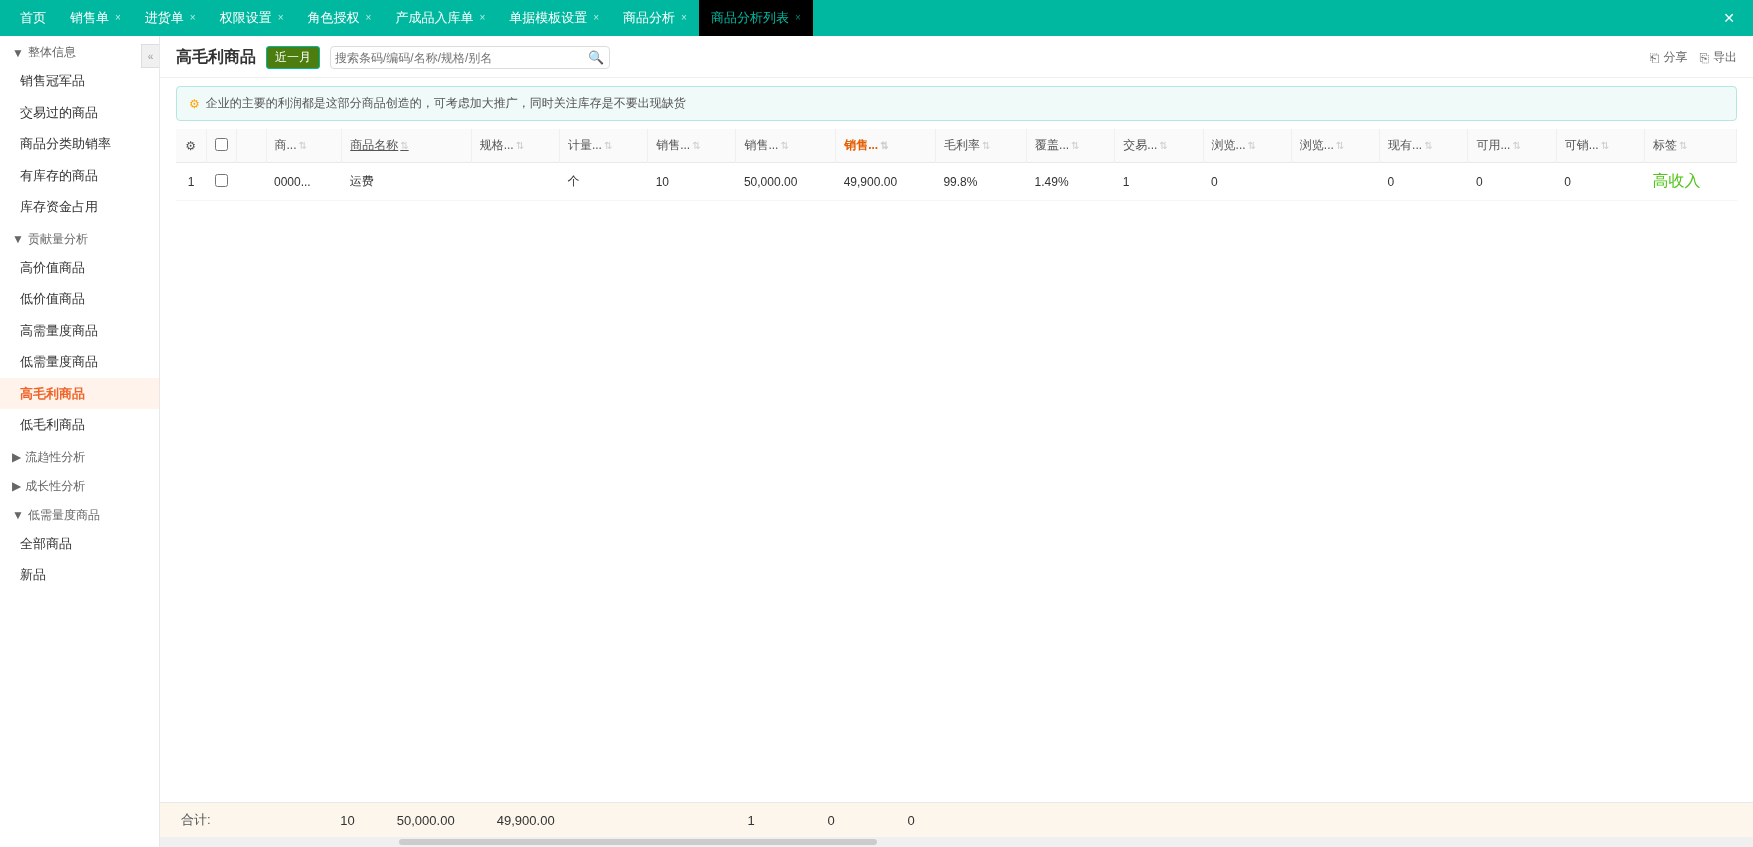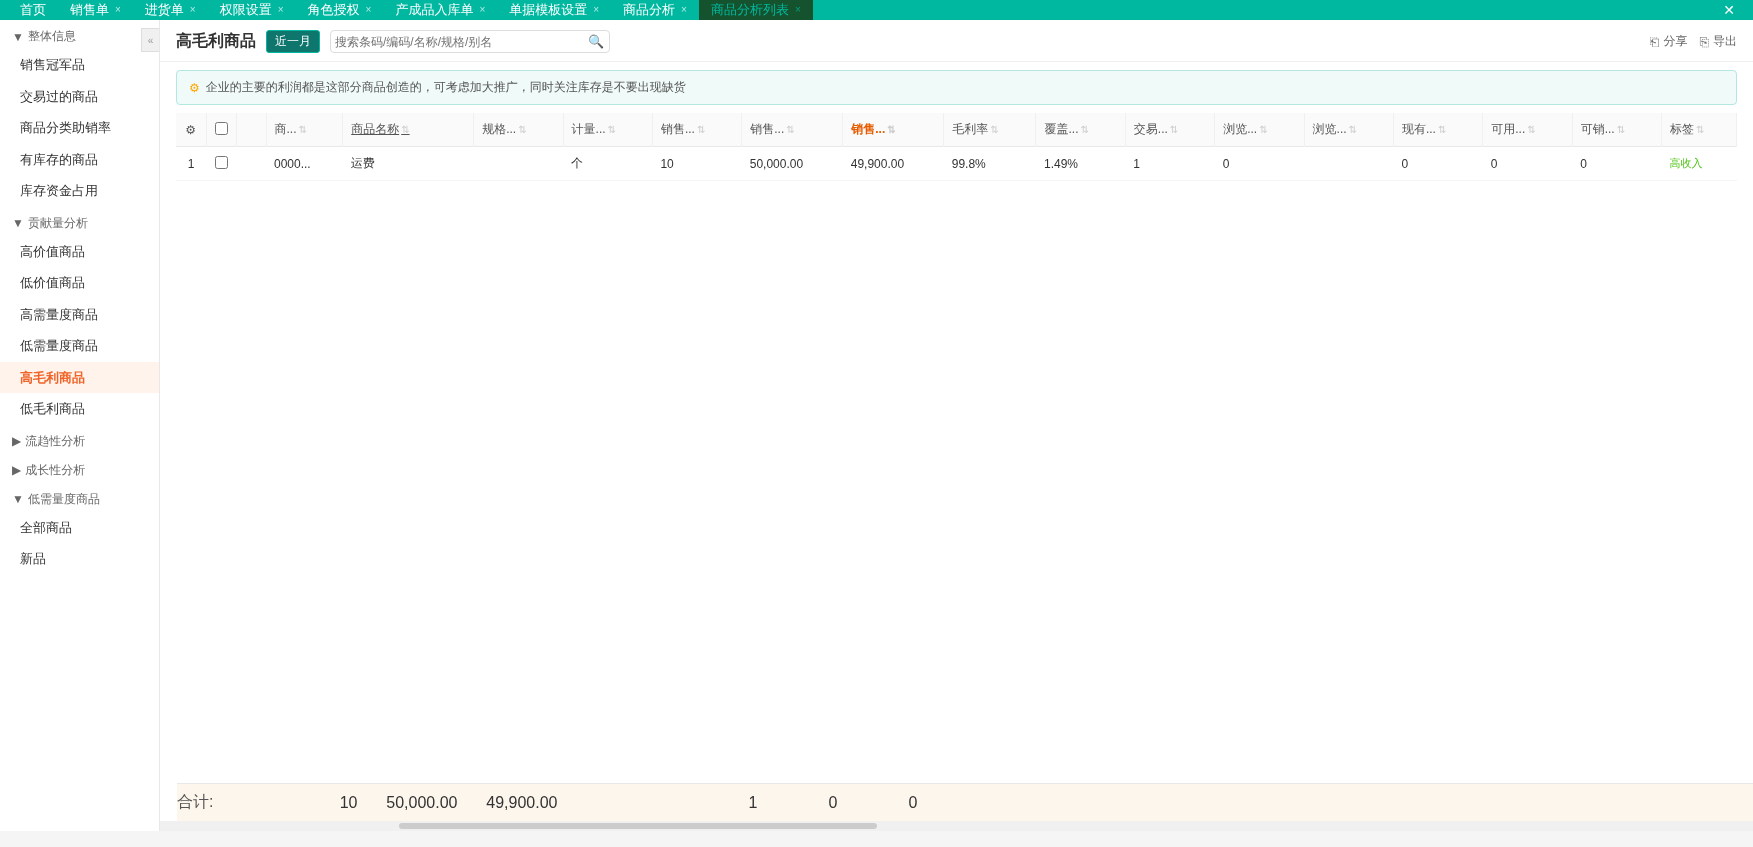--- a/index.html
+++ b/index.html
@@ -3,37 +3,37 @@
   <meta charset="utf-8">
   <style>
     * { box-sizing: border-box; margin: 0; padding: 0; }
     body { font-family: 'Microsoft YaHei', Arial, sans-serif; font-size: 12px; background: #f5f5f5; color: #333; overflow: hidden; height: 847px; }
 
     
     .top-nav {
       background: #00b8a0;
       display: flex;
       align-items: center;
-      height: 20px;
+      height: 36px;
       padding: 0 8px;
       color: #fff;
       flex-shrink: 0;
     }
     .top-nav .nav-item {
       padding: 0 12px;
       height: 36px;
       line-height: 36px;
       cursor: pointer;
       font-size: 13px;
       white-space: nowrap;
       display: flex;
       align-items: center;
       gap: 4px;
     }
-    .top-nav .nav-item.active { background: #14532d; color: #00b8a0; }
+    .top-nav .nav-item.active { background: #000000; color: #00b8a0; }
     .top-nav .nav-item .close-x { font-size: 10px; opacity: 0.7; margin-left: 2px; }
     .top-nav .spacer { flex: 1; }
     .top-nav .win-close { width: 32px; height: 36px; display: flex; align-items: center; justify-content: center; cursor: pointer; font-size: 14px; }
 
     
     .main-container {
       display: flex;
       height: calc(847px - 36px);
     }
 
@@ -104,21 +104,21 @@
     }
     .period-btn {
       padding: 2px 8px;
       border: 1px solid #00b8a0;
       border-radius: 3px;
       color: #00b8a0;
       background: #fff;
       cursor: pointer;
       font-size: 12px;
     }
-    .period-btn.active { background: #0f766e; color: #fff; }
+    .period-btn.active { background: #4d7c0f; color: #fff; }
     .search-box {
       display: flex;
       align-items: center;
       border: 1px solid #ddd;
       border-radius: 4px;
       padding: 3px 4px;
       flex: 1;
       max-width: 280px;
       background: #fff;
     }
@@ -181,35 +181,34 @@
       font-weight: normal;
       border-right: 1px solid #f0f0f0;
       white-space: nowrap;
       position: relative;
     }
     thead th .sort-icon { color: #ccc; margin-left: 2px; font-size: 10px; }
     tbody tr { border-bottom: 1px solid #f5f5f5; }
     tbody td { padding: 8px 8px; color: #333; }
     .tag-high-income {
       color: #52c41a;
-      font-size: 11px;
+      font-size: 16px;
     }
     .underline-link { cursor: pointer; }
 
     
     .footer-bar {
       background: #fdf6ec;
       border-top: 1px solid #e8e8e8;
-      padding: 8px 0;
-      display: flex;
-      align-items: center;
-      font-size: 16px;
+      padding: 8px 21px;
+      display: flex;
+      align-items: center;
+      font-size: 13px;
       color: #333;
       flex-shrink: 0;
-      margin-left: 17px;
     }
     .footer-bar .total-label { margin-right: 40px; color: #555; }
     .footer-bar .total-values {
       display: flex;
       gap: 0;
     }
     .footer-cell {
       min-width: 80px;
       text-align: right;
       padding-right: 16px;

